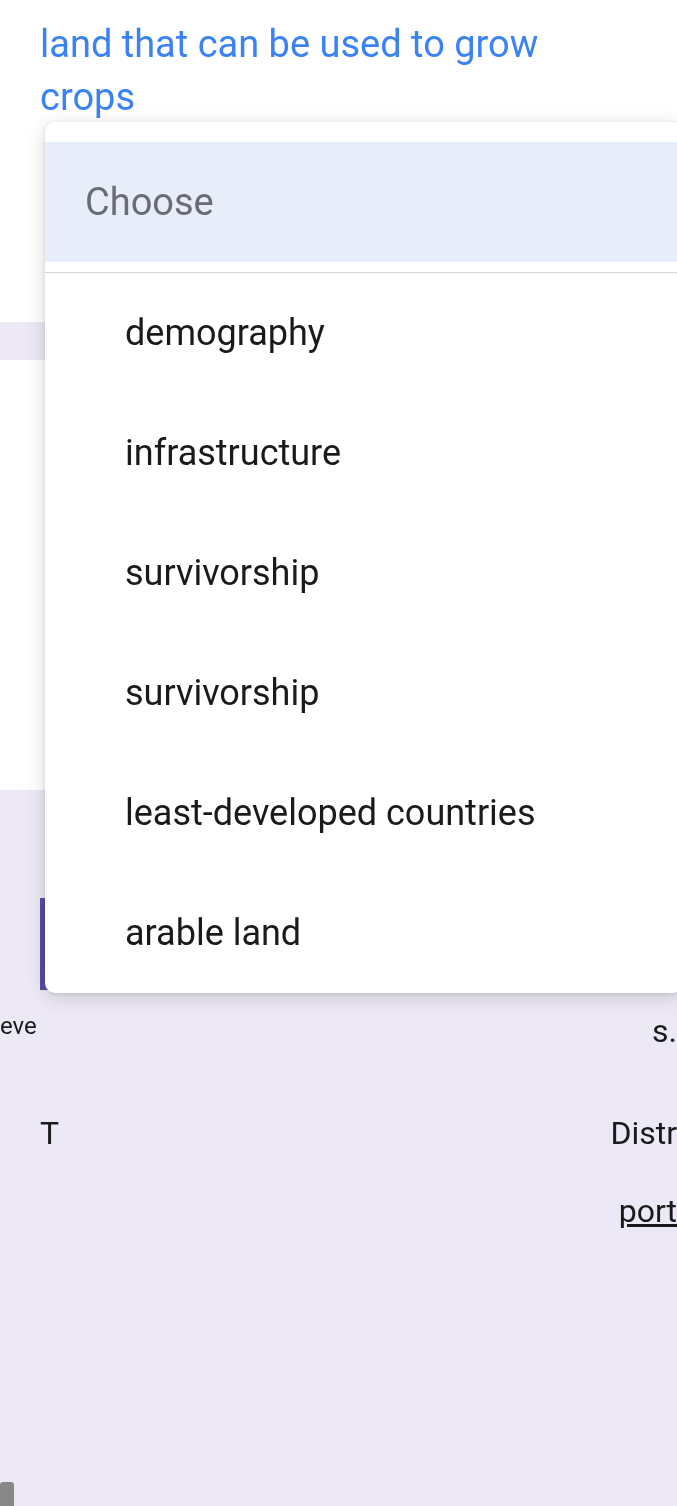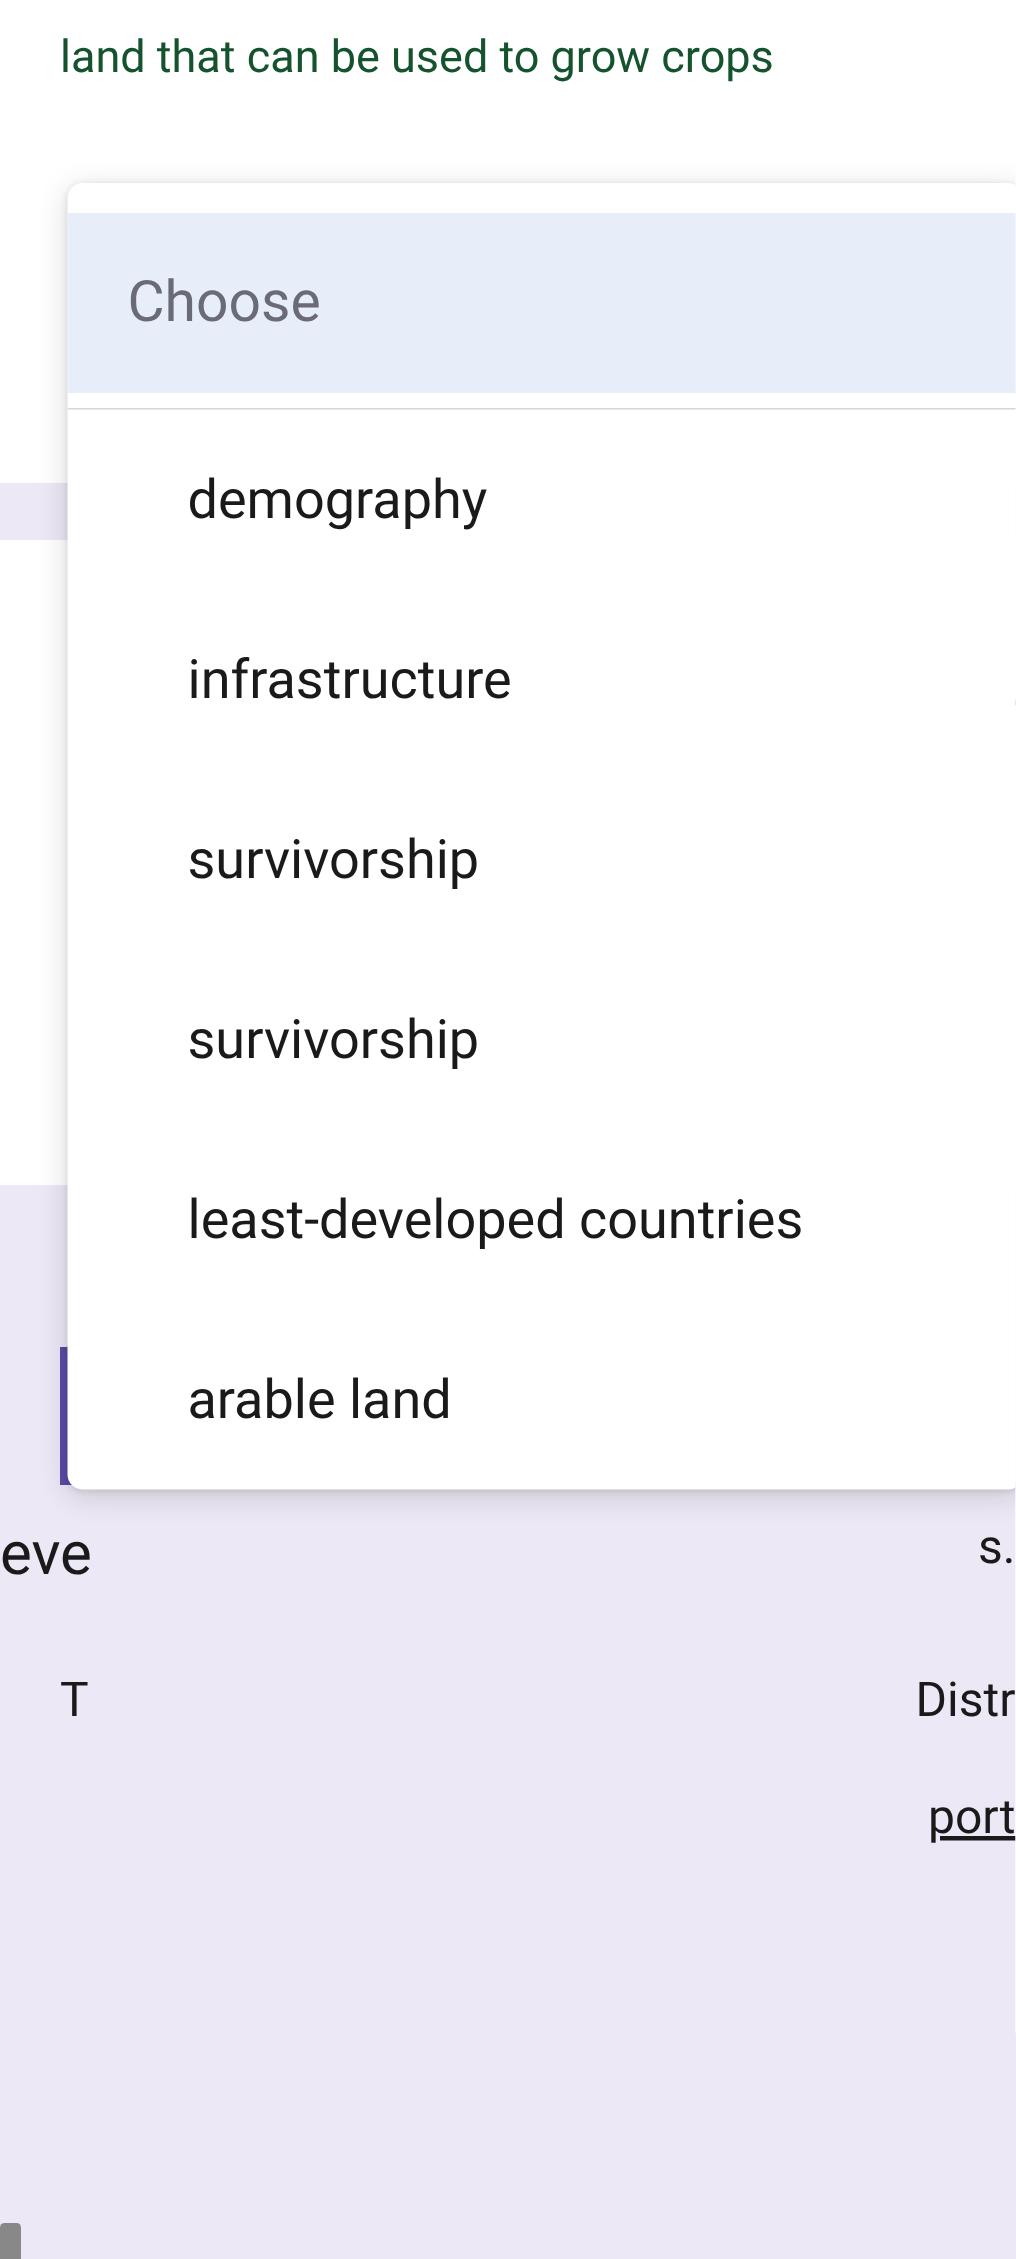--- a/index.html
+++ b/index.html
@@ -9,22 +9,22 @@
     }
     body {
       font-family: -apple-system, BlinkMacSystemFont, 'Segoe UI', Roboto, Arial, sans-serif;
       background: #fff;
       width: 677px;
       height: 1506px;
       overflow: hidden;
       position: relative;
     }
     .question-text {
-      font-size: 30px;
-      color: #14532d;
+      font-size: 38px;
+      color: #3b82f6;
       padding: 18px 40px 0 40px;
       line-height: 1.4;
     }
     .bg-section-1 {
       position: absolute;
       top: 322px;
       left: 0;
       right: 0;
       height: 38px;
       background: #ece8f5;
@@ -70,21 +70,21 @@
     }
     .bg-text-c {
       top: 922px;
       right: 0;
       color: #5b4ba8;
       font-size: 38px;
     }
     .bg-text-eve {
       top: 1012px;
       left: 0;
-      font-size: 40px;
+      font-size: 24px;
       text-align: center;
     }
     .bg-text-s {
       top: 1012px;
       right: 0;
       font-size: 32px;
     }
     .bg-text-t {
       top: 1114px;
       left: 40px;

